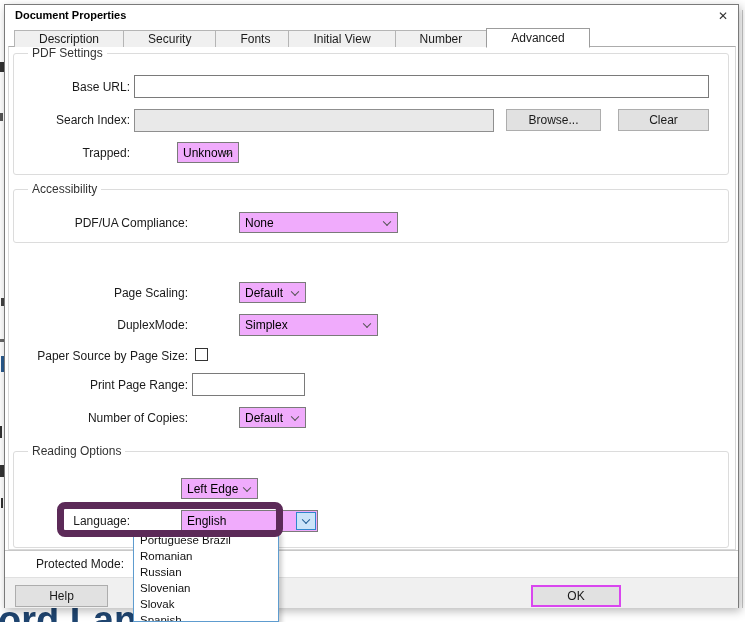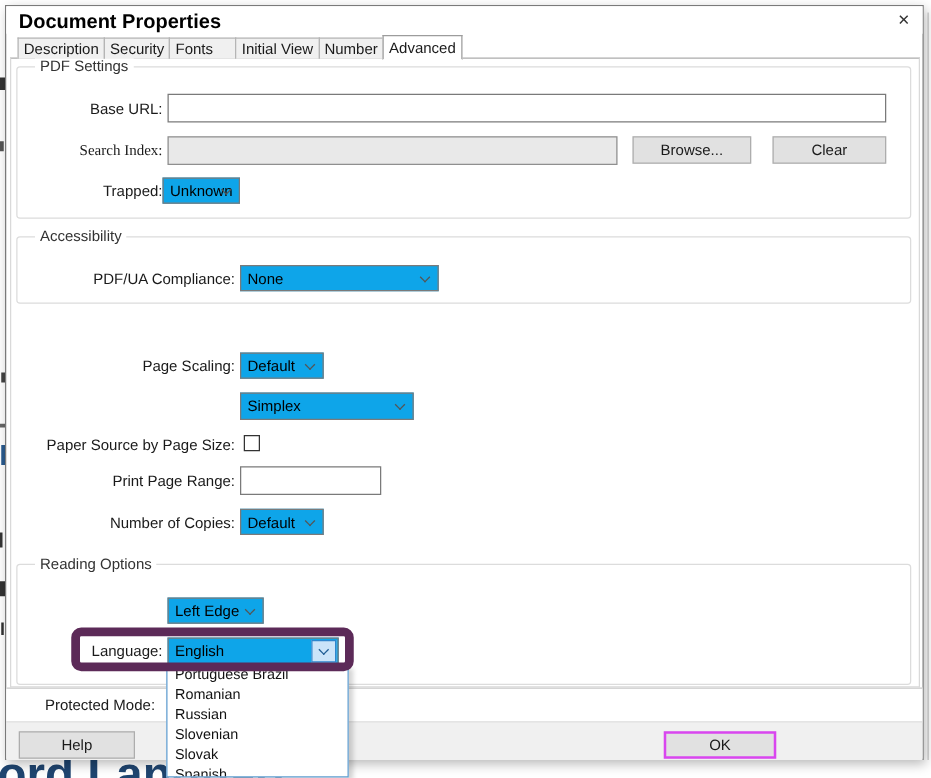--- a/index.html
+++ b/index.html
@@ -9,28 +9,28 @@
   
   #bg-heading { position:absolute; left:-2px; top:601px; font-size:38px; font-weight:700;
     color:#1f4570; line-height:1; letter-spacing:0px; white-space:nowrap; z-index:1; }
   .bg-mark { position:absolute; z-index:1; }
   #bg-vline { position:absolute; left:742px; top:10px; width:1px; height:598px; background:#c9c9c9; z-index:1; }
 
   
   #dialog { position:absolute; left:4px; top:4px; width:735px; height:604px; background:#ffffff;
     border:1px solid #7a7a7a; box-shadow:2px 3px 9px rgba(0,0,0,0.28); z-index:10; }
   #titlebar { position:absolute; left:0; top:0; width:100%; height:22px; background:#fff; }
-  #title { position:absolute; left:10px; top:4px; font-size:16px; font-weight:700; color:#000; }
+  #title { position:absolute; left:10px; top:4px; font-size:11px; font-weight:700; color:#000; }
   #close-btn { position:absolute; right:6px; top:2px; width:18px; height:18px; text-align:center;
     line-height:18px; font-size:12px; color:#333; cursor:pointer; }
 
   
   #tabstrip { position:absolute; left:9px; top:22px; height:20px; display:flex; align-items:flex-end; z-index:3; }
   .tab { font-size:12px; color:#1a1a1a; background:#f0f0f0; border:1px solid #b5b5b5; border-bottom:none;
-    height:17px; line-height:16px; padding:0 4px; margin-right:-1px; }
+    height:17px; line-height:16px; padding:0 24px; margin-right:-1px; }
   .tab.fonts { padding-right:18px; }
   .tab.active { background:#ffffff; border:1px solid #9c9c9c; border-bottom:1px solid #ffffff;
     height:20px; line-height:19px; margin-bottom:-1px; z-index:4; position:relative; }
 
   #tabpage { position:absolute; left:3px; top:41px; width:728px; height:504px; background:#ffffff;
     border:1px solid #d9d9d9; border-top:1px solid #acacac; }
 
   
   .group { position:absolute; left:8px; width:716px; border:1px solid #dcdcdc; border-radius:3px; }
   .group-label { position:absolute; left:14px; top:-8px; background:#ffffff; padding:0 4px;
@@ -41,22 +41,22 @@
   .col2 { left:8px; width:175px; }   
 
   .tinput { position:absolute; background:#fff; border:1px solid #7a7a7a; height:23px; font-size:12px;
     padding:0 4px; font-family:"Liberation Sans",sans-serif; }
   .tinput.disabled { background:#e9e9e9; border-color:#8f8f8f; }
 
   .btn { position:absolute; background:#e1e1e1; border:1px solid #adadad; font-size:12px; color:#1a1a1a;
     display:flex; align-items:center; justify-content:center; cursor:pointer;text-align:center; }
   .btn.default { border:2px solid #d946ef; }
 
-  .combo { position:absolute; background:#0ea5e9; border:1px solid #7a7a7a; font-size:12px; color:#000;
-    display:flex; align-items:center; padding-left:5px; cursor:pointer; }
+  .combo { position:absolute; background:#f0abfc; border:1px solid #7a7a7a; font-size:12px; color:#000;
+    display:flex; align-items:center; padding-left:5px; cursor:pointer;margin-left:47px; }
   .chev { position:absolute; right:7px; top:50%; width:6px; height:6px;
     border-right:1.5px solid #555; border-bottom:1.5px solid #555;
     transform:translateY(-70%) rotate(45deg); }
   .arrowbtn { position:absolute; right:1px; top:1px; bottom:1px; width:20px; background:#cbe4f9;
     border:1px solid #2f86cd; }
   .arrowbtn .chev { right:6px; border-color:#1f5d94; }
 
   .checkbox { position:absolute; width:13px; height:13px; background:#fff; border:1px solid #333; }
 
   
@@ -105,21 +105,21 @@
     <div class="tab active">Advanced</div>
   </div>
 
   <div id="tabpage"></div>
 
   <div class="group" style="top:48px;height:122px;">
     <span class="group-label">PDF Settings</span>
   </div>
   <span class="flabel col1" style="top:74px;">Base URL:</span>
   <input class="tinput" style="left: 129px; top: 70px; width: 575px;" value="">
-  <span class="flabel col1" style="top:107px;font-family:Liberation Serif, serif;">Search Index:</span>
+  <span class="flabel col1" style="top:107px;">Search Index:</span>
   <input class="tinput disabled" style="left: 129px; top: 104px; width: 360px;" disabled="" value="">
   <div class="btn" style="left:501px;top:104px;width:95px;height:22px;">
       <span>Browse...</span>
     </div>
   <div class="btn" style="left:613px;top:104px;width:91px;height:22px;">
       <span>Clear</span>
     </div>
   <span class="flabel col1" style="top:140px;">Trapped:</span>
   <div class="combo" style="left:125px;top:137px;width:62px;height:21px;">
     <span>Unknown</span>
@@ -133,20 +133,21 @@
   <div class="combo" style="left:187px;top:207px;width:159px;height:21px;">
     <span>None</span>
     <span class="chev"></span>
   </div>
 
   <span class="flabel col2" style="top:280px;">Page Scaling:</span>
   <div class="combo" style="left:187px;top:277px;width:67px;height:21px;">
     <span>Default</span>
     <span class="chev"></span>
   </div>
+  <span class="flabel col2" style="top:312px;">DuplexMode:</span>
   <div class="combo" style="left:187px;top:309px;width:139px;height:22px;">
     <span>Simplex</span>
     <span class="chev"></span>
   </div>
   <span class="flabel col2" style="top:343px;">Paper Source by Page Size:</span>
   <div class="checkbox" style="left:190px;top:343px;"></div>
   <span class="flabel col2" style="top:372px;">Print Page Range:</span>
   <input class="tinput" style="left: 187px; top: 368px; width: 113px;" value="">
   <span class="flabel col2" style="top:405px;">Number of Copies:</span>
   <div class="combo" style="left:187px;top:402px;width:67px;height:21px;">

